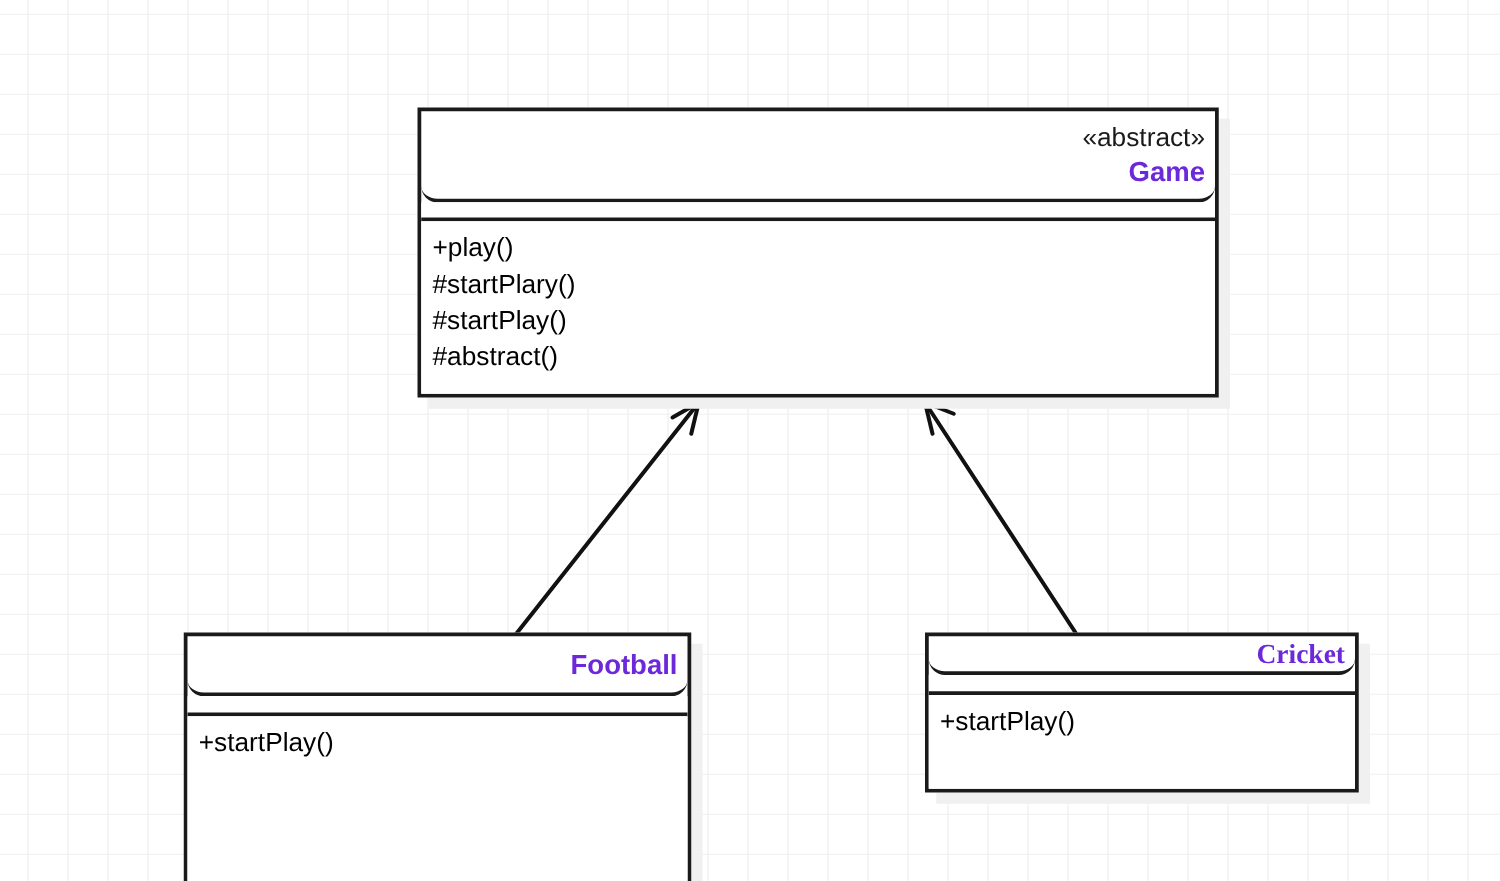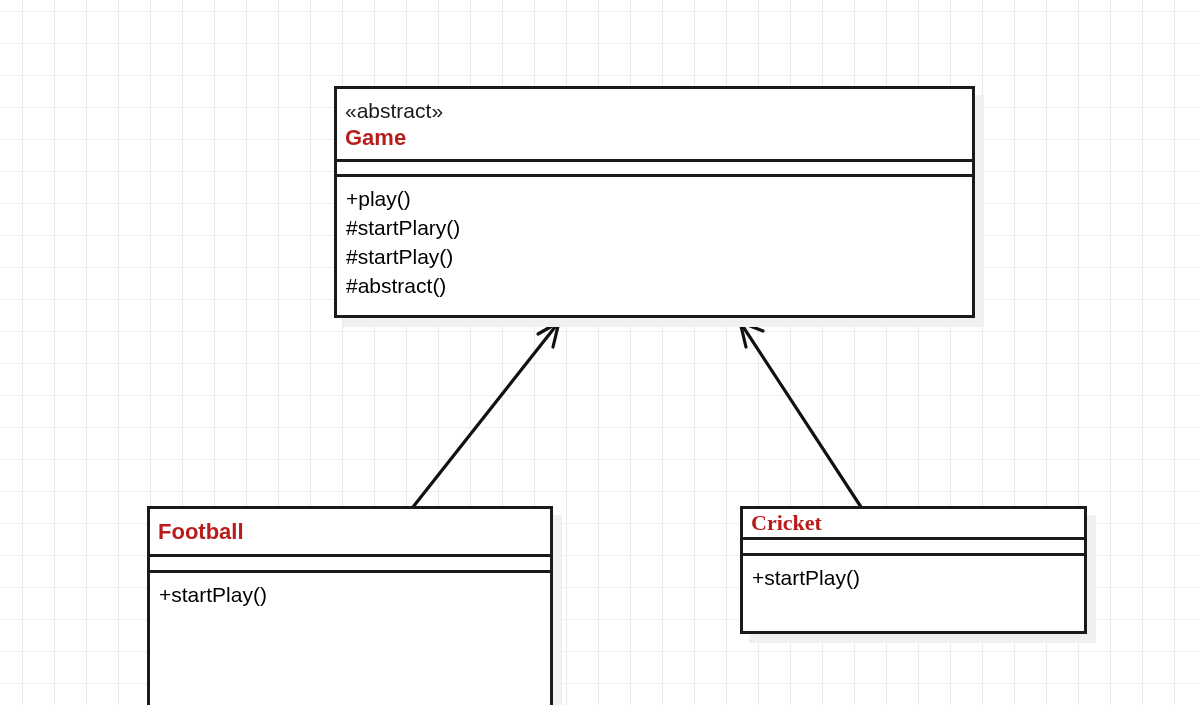--- a/index.html
+++ b/index.html
@@ -50,41 +50,42 @@
     z-index: 5;
     display: flex;
     flex-direction: column;
   }
 
   .class-header {
     box-sizing: border-box;
     flex: 0 0 auto;
     display: flex;
     flex-direction: column;
-    align-items: flex-start;
+    align-items: flex-end;
     justify-content: center;
     text-align: center;
     border-bottom: 3px solid #1a1a1a;
     color: #000000;
     padding: 0 8px;
+    border-radius: 13px;
   }
 
   .stereotype {
     font-size: 21px;
     font-weight: normal;
     line-height: 27px;
     color: #1a1a1a;
     white-space: nowrap;
   }
 
   .class-title {
     font-size: 22px;
     font-weight: bold;
     line-height: 28px;
-    color: #b91c1c;
+    color: #6d28d9;
     white-space: nowrap;
   }
 
   
   .attr-compartment {
     box-sizing: border-box;
     flex: 0 0 auto;
     border-bottom: 3px solid #1a1a1a;
     background-color: #ffffff;
   }

